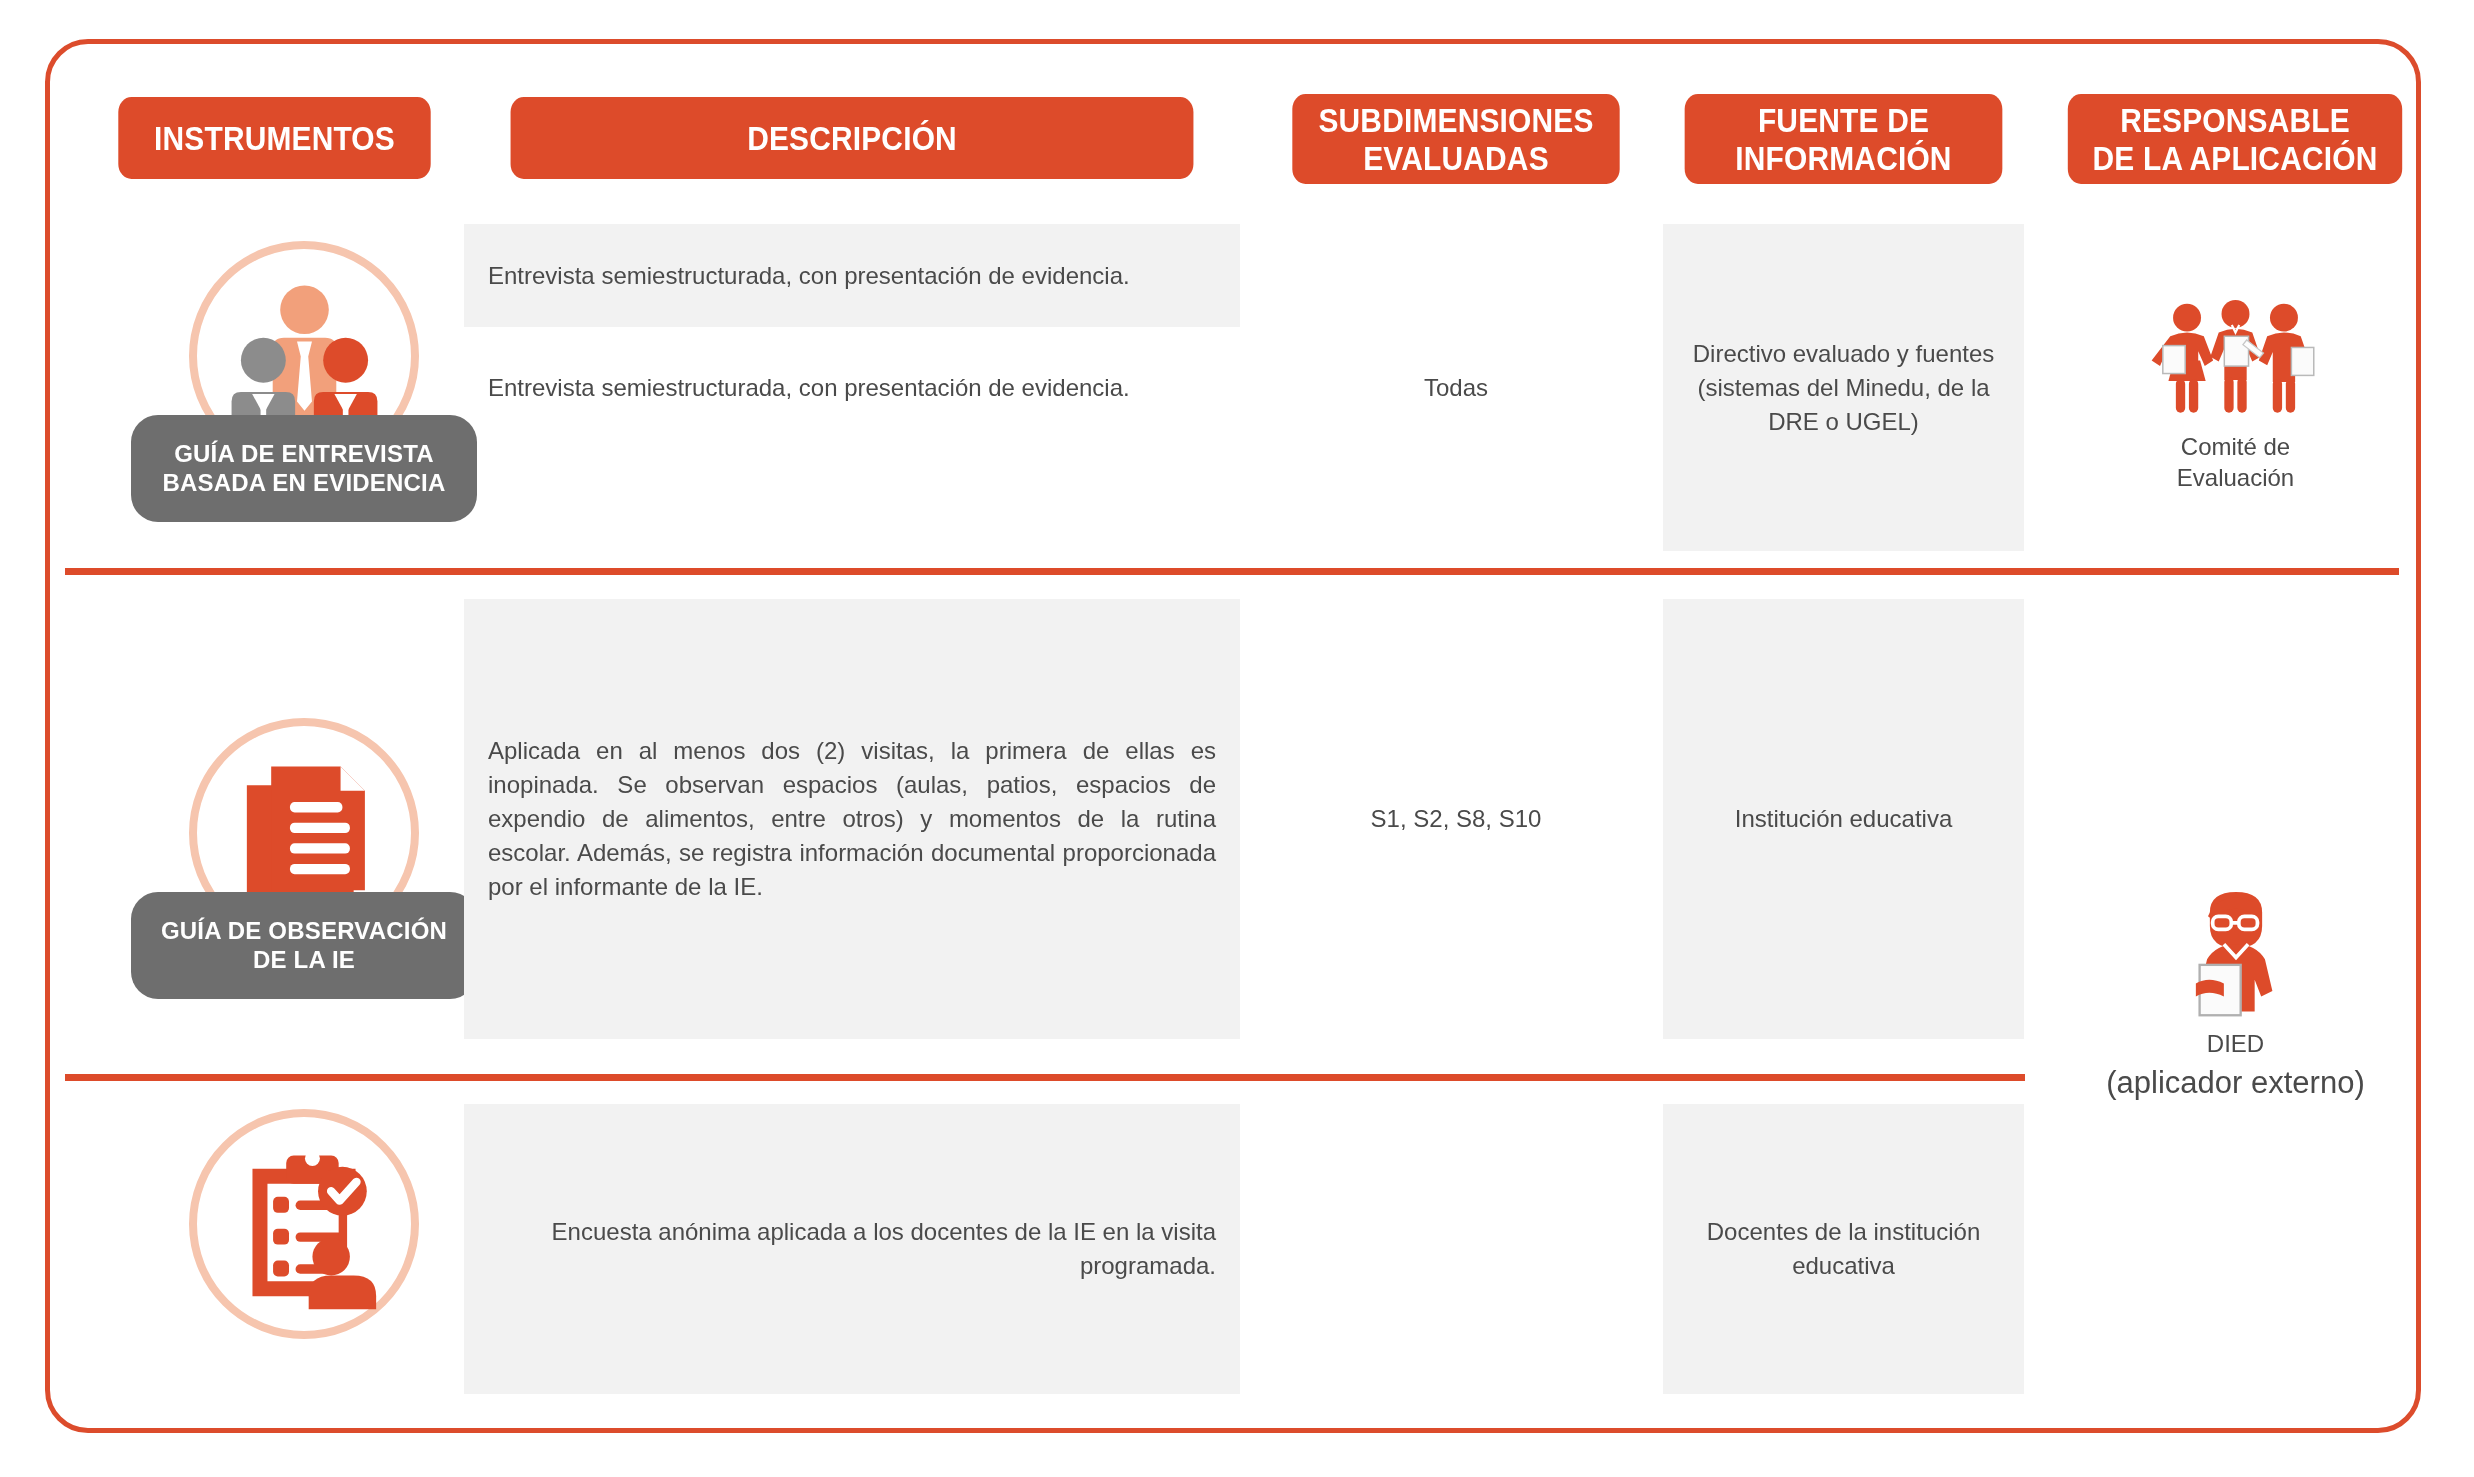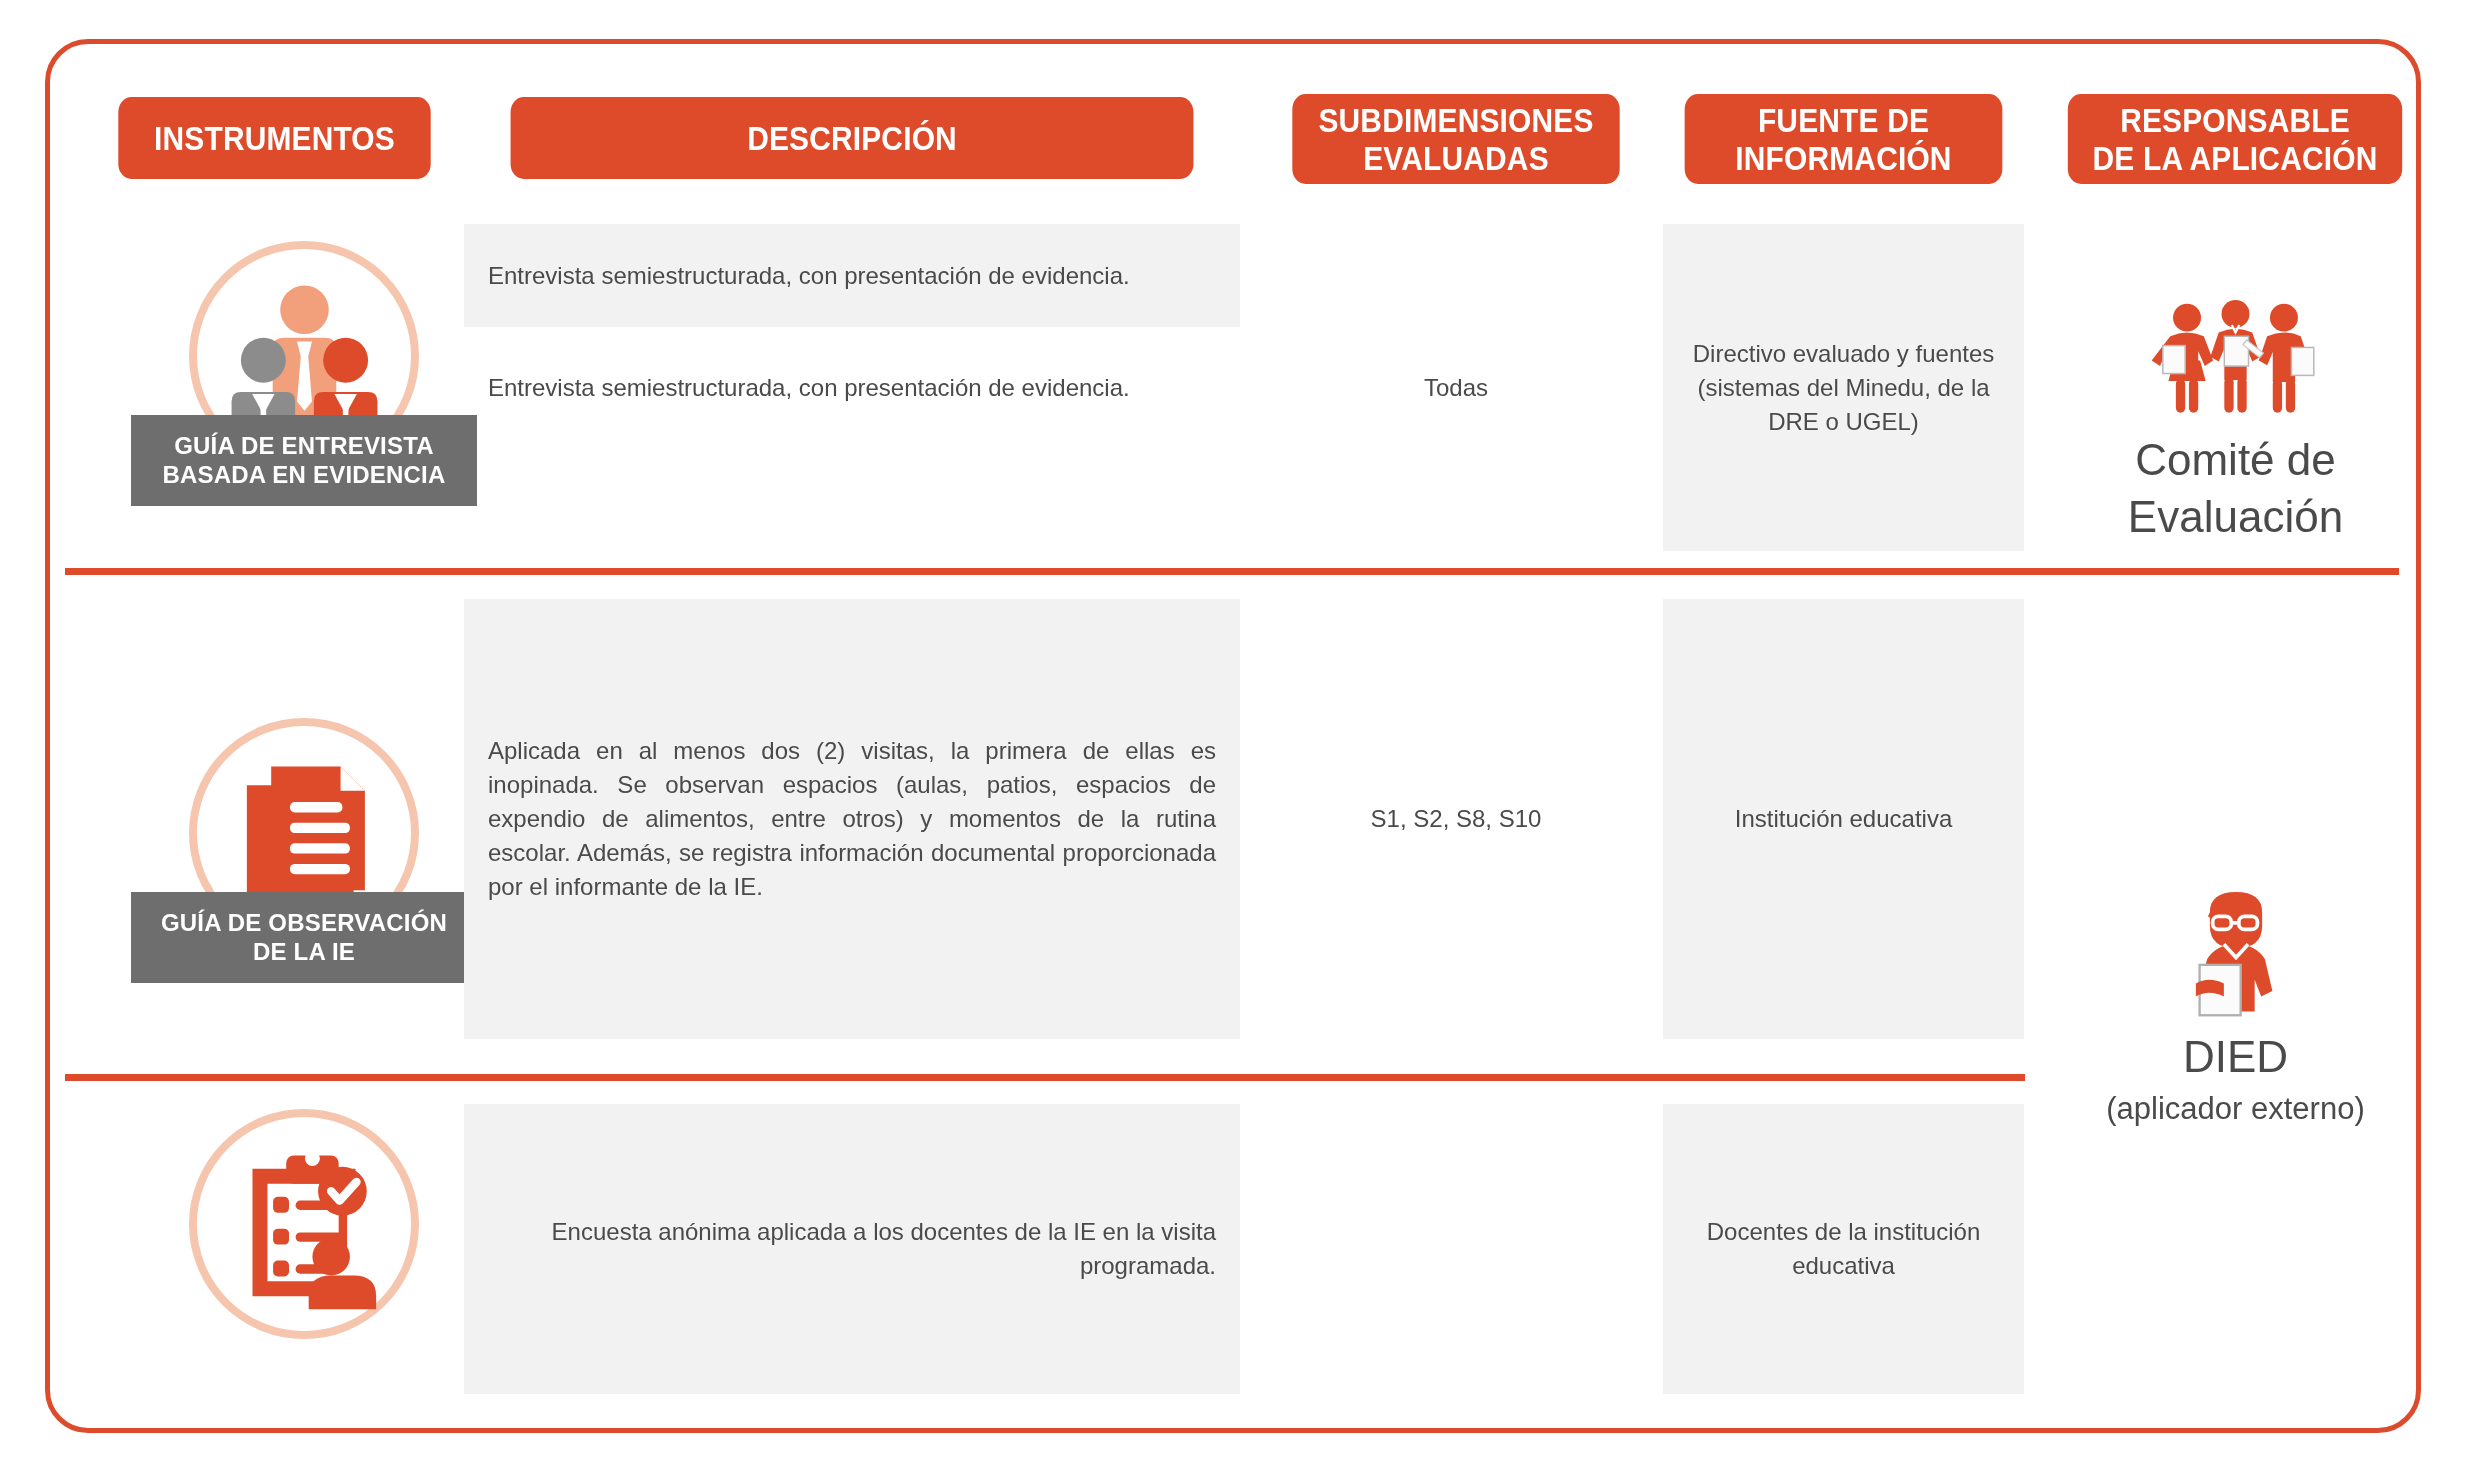--- a/index.html
+++ b/index.html
@@ -63,31 +63,32 @@
     width:230px;height:230px;border-radius:50%;
     border:8.4px solid #F6C5AE;
     background:#fff;
     display:flex;align-items:center;justify-content:center;
     box-sizing:border-box;
   }
   .tag{
     background:#6E6E6E;color:#fff;
     font-weight:bold;font-size:24px;line-height:1.22;
     text-align:center;
-    padding:16px 13px;
+    padding:24px 13px;
     box-sizing:border-box;
     letter-spacing:0.2px;
     white-space:pre-line;
+    border-radius:27px;
   }
 
   
   .resp{position:absolute;display:flex;flex-direction:column;align-items:center;}
   .resp .rlabel{
     text-align:center;color:#4a4a4a;
-    font-size:44px;line-height:1.3;margin-top:5.6px;white-space:pre-line;
+    font-size:24px;line-height:1.3;margin-top:5.6px;white-space:pre-line;
   }
   .resp .rsub{font-size:31px;line-height:1.25;}
 
   
   .sep{position:absolute;height:6.5px;background:#DD4B2A;}
 </style>
 </head>
 <body>
 
 <div class="stage">

